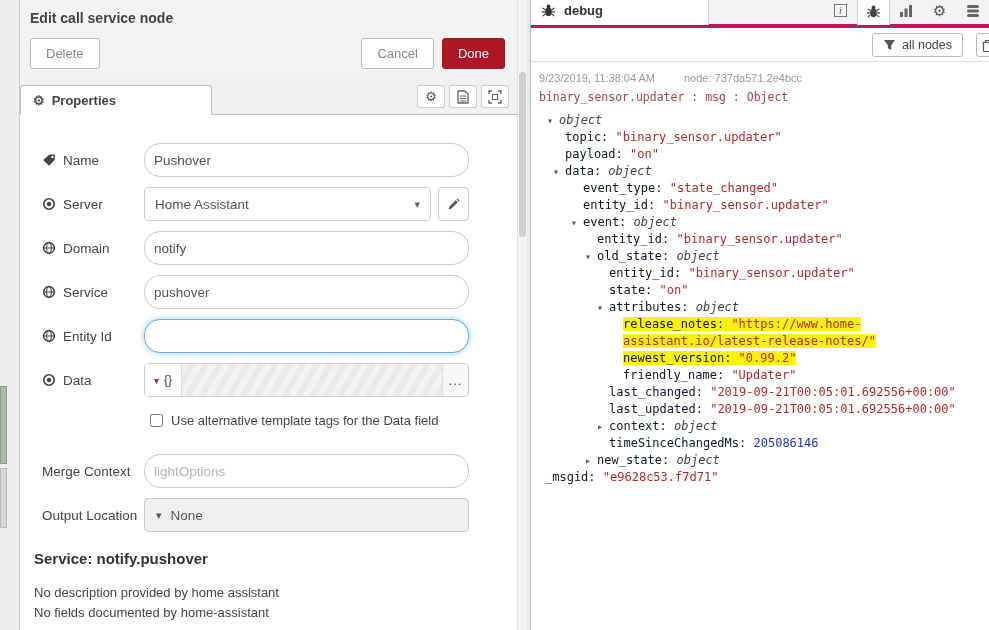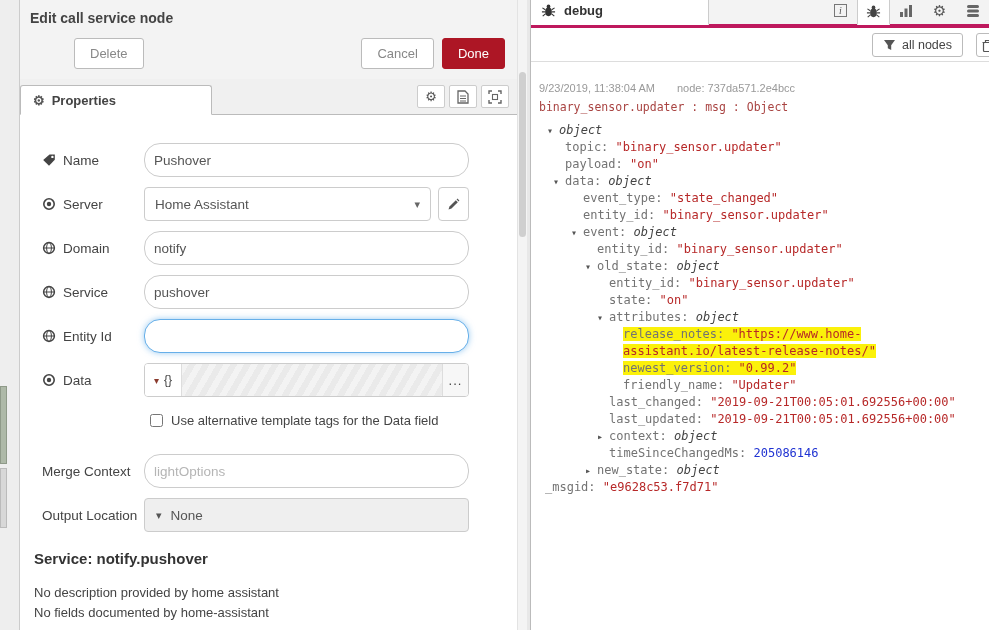--- a/index.html
+++ b/index.html
@@ -10,21 +10,21 @@
   
   .palette-strip { width:20px; background:#eee; border-right:1px solid #ccc; position:relative; flex-shrink:0; }
   .ws-block1 { position:absolute; left:0; top:386px; width:7px; height:78px; background:#aeb9a8; border:1px solid #8f9a89; }
   .ws-block2 { position:absolute; left:0; top:468px; width:7px; height:60px; background:#d8d8d8; border:1px solid #bbb; }
 
   
   .editor { width:497px; background:#fff; display:flex; flex-direction:column; flex-shrink:0; }
   .tray-header { background:#f3f3f3; padding:8px 12px 10px 10px; }
   .tray-title { font-size:14px; font-weight:bold; color:#444; margin:2px 0 12px 0; }
   .tray-buttons { display:flex; align-items:center; }
-  .btn { font-size:13px; padding:7px 15px; border:1px solid #bbb; border-radius:3px; background:#fff; color:#888; cursor:pointer; font-family:inherit;margin-left:44px; }
+  .btn { font-size:13px; padding:7px 15px; border:1px solid #bbb; border-radius:3px; background:#fff; color:#888; cursor:pointer; font-family:inherit; }
   .btn-done { background:#AD1625; border-color:#AD1625; color:#fff; margin-left:8px; }
   .spacer { flex:1; }
 
   .tab-bar { background:#f0f0f0; border-bottom:1px solid #bbb; display:flex; align-items:flex-end; padding:6px 8px 0 0; height:36px; }
   .tab-props { width:192px; height:30px; background:#fff; border:1px solid #bbb; border-bottom:1px solid #fff; border-radius:3px 3px 0 0; margin-bottom:-1px; display:flex; align-items:center; gap:7px; padding-left:12px; font-size:13px; font-weight:bold; color:#444; }
   .tb-actions { margin-left:auto; display:flex; gap:4px; margin-bottom:6px; }
   .tb-btn { width:28px; height:23px; border:1px solid #ccc; border-radius:2px; background:#fff; display:flex; align-items:center; justify-content:center; color:#666; font-size:14px; cursor:pointer; }
 
   .tray-body { flex:1; background:#fff; padding:28px 10px 0 14px; overflow:hidden; }
   .form-row { display:flex; align-items:center; margin:0 38px 10px 0; height:34px; }
@@ -66,25 +66,25 @@
   .sb-ic { width:33px; height:27px; display:flex; align-items:center; justify-content:center; color:#666; cursor:pointer; }
   .sb-ic.active { background:#fff; border:1px solid #ccc; border-bottom:1px solid #fff; margin-bottom:-1px; height:28px; }
   .info-box { width:13px; height:13px; border:1px solid #777; font-family:"Liberation Serif",serif; font-style:italic; font-size:10px; color:#555; display:flex; align-items:center; justify-content:center; }
   .gear-glyph { font-size:15px; color:#555; line-height:1; }
 
   .sb-toolbar { height:34px; border-bottom:1px solid #ddd; display:flex; align-items:center; justify-content:flex-end; padding-right:26px; background:#fff; position:relative; overflow:visible; flex-shrink:0; }
   .filter-btn { height:24px; border:1px solid #bbb; border-radius:3px; background:#fff; display:flex; align-items:center; gap:6px; padding:0 10px; font-size:12.5px; color:#444; cursor:pointer; font-family:inherit; }
   .trash-btn { position:absolute; right:-13px; top:5px; width:26px; height:24px; border:1px solid #bbb; border-radius:3px; background:#fff; display:flex; align-items:center; justify-content:flex-start; padding-left:5px; cursor:pointer; }
 
   .debug-scroll { flex:1; overflow:hidden; padding:8px 4px 0 6px; }
-  .dbg-meta { font-size:11px; color:#999; display:flex; gap:22px; margin:12px 0 6px 2px; }
+  .dbg-meta { font-size:11px; color:#999; display:flex; gap:29px; margin:2px 0 6px 2px; }
   .dbg-topic { font-family:"DejaVu Sans Mono",monospace; font-size:11.5px; color:#a94442; margin:0 0 8px 2px; }
   .dbg-row { font-family:"DejaVu Sans Mono",monospace; font-size:12px; line-height:17px; color:#333; }
   .arrow { display:inline-block; width:12px; margin-left:-12px; color:#555; font-size:10px; cursor:pointer; }
-  .k { color:#737373; }
+  .k { color:#0f172a; }
   .v-str { color:#b72828; }
   .v-num { color:#2033d2;text-align:center; }
   .v-obj { font-style:italic; color:#444; }
   .hl { background:#fbf10a; }
 </style>
 </head>
 <body>
 
 <div class="app">
 

